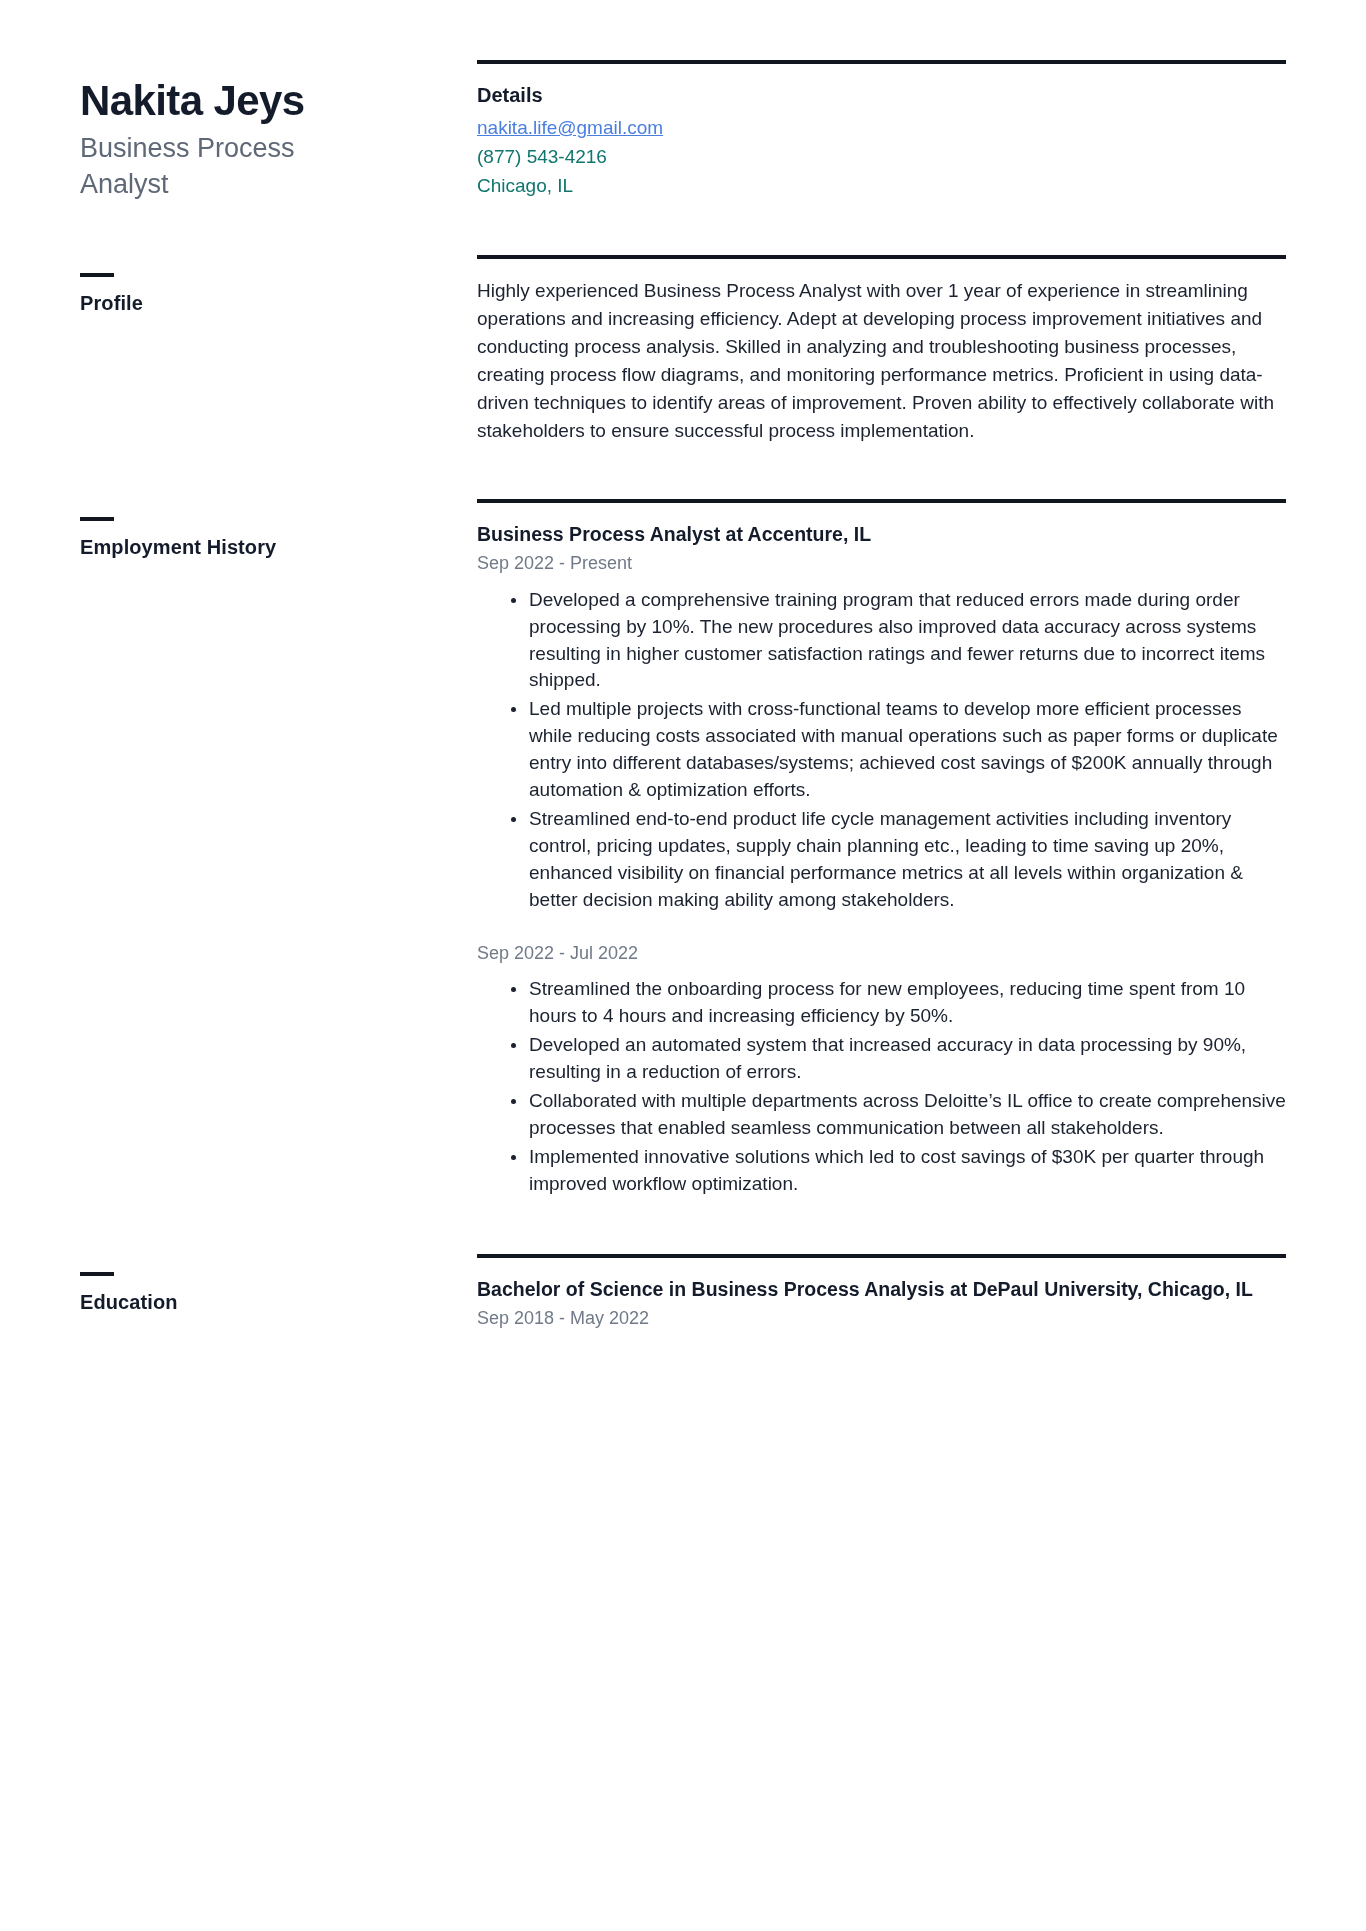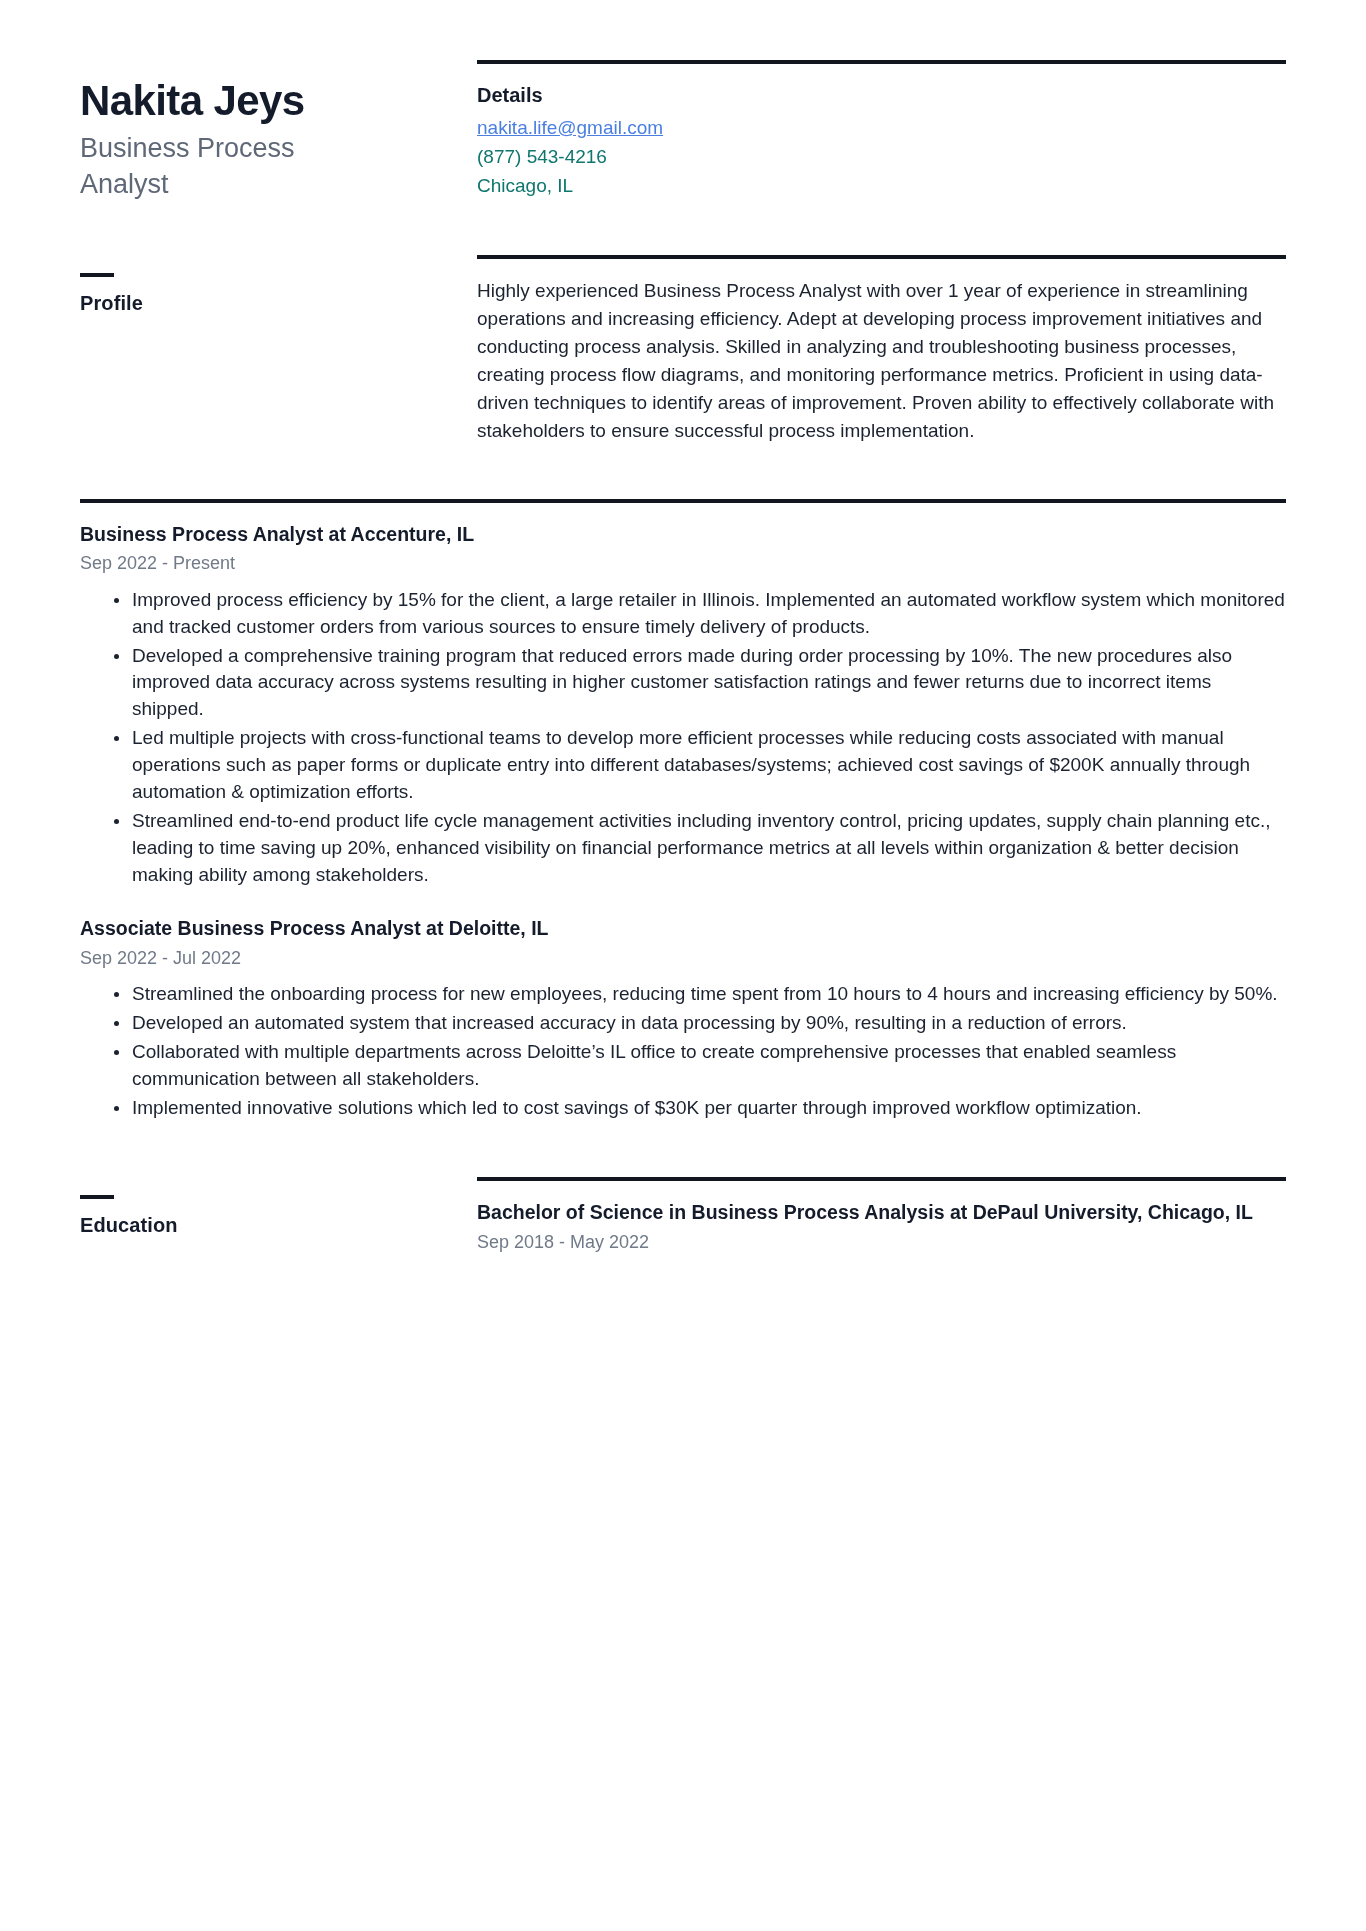--- a/index.html
+++ b/index.html
@@ -189,36 +189,38 @@
       <div class="label-dash"></div>
       <div class="section-label">Profile</div>
     </div>
     <div class="col-right">
       <div class="section-rule"></div>
       <p class="profile-text">Highly experienced Business Process Analyst with over 1 year of experience in streamlining operations and increasing efficiency. Adept at developing process improvement initiatives and conducting process analysis. Skilled in analyzing and troubleshooting business processes, creating process flow diagrams, and monitoring performance metrics. Proficient in using data-driven techniques to identify areas of improvement. Proven ability to effectively collaborate with stakeholders to ensure successful process implementation.</p>
     </div>
   </div>
 
   <div class="row block-employment">
+    <div class="col-left left-label-wrap">
+      <div class="label-dash"></div>
+      <div class="section-label">Employment History</div>
+    </div>
     <div class="col-right">
       <div class="section-rule"></div>
 
       <div class="entry">
         <div class="entry-title">Business Process Analyst at Accenture, IL</div>
         <div class="entry-date">Sep 2022 - Present</div>
         <ul class="bullets">
-          <li>Improved process efficiency by 15% for the client, a large retailer in Illinois. Implemented an automated workflow system which monitored and tracked customer orders from various sources to ensure timely delivery of products.</li>
           <li>Developed a comprehensive training program that reduced errors made during order processing by 10%. The new procedures also improved data accuracy across systems resulting in higher customer satisfaction ratings and fewer returns due to incorrect items shipped.</li>
           <li>Led multiple projects with cross-functional teams to develop more efficient processes while reducing costs associated with manual operations such as paper forms or duplicate entry into different databases/systems; achieved cost savings of $200K annually through automation &amp; optimization efforts.</li>
           <li>Streamlined end-to-end product life cycle management activities including inventory control, pricing updates, supply chain planning etc., leading to time saving up 20%, enhanced visibility on financial performance metrics at all levels within organization &amp; better decision making ability among stakeholders.</li>
         </ul>
       </div>
 
       <div class="entry">
-        <div class="entry-title">Associate Business Process Analyst at Deloitte, IL</div>
         <div class="entry-date">Sep 2022 - Jul 2022</div>
         <ul class="bullets">
           <li>Streamlined the onboarding process for new employees, reducing time spent from 10 hours to 4 hours and increasing efficiency by 50%.</li>
           <li>Developed an automated system that increased accuracy in data processing by 90%, resulting in a reduction of errors.</li>
           <li>Collaborated with multiple departments across Deloitte’s IL office to create comprehensive processes that enabled seamless communication between all stakeholders.</li>
           <li>Implemented innovative solutions which led to cost savings of $30K per quarter through improved workflow optimization.</li>
         </ul>
       </div>
 
     </div>

